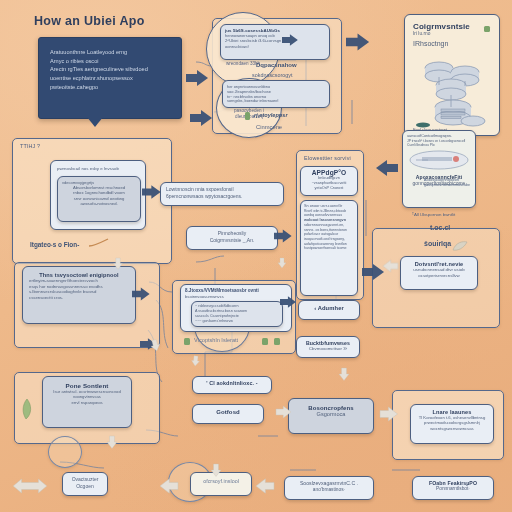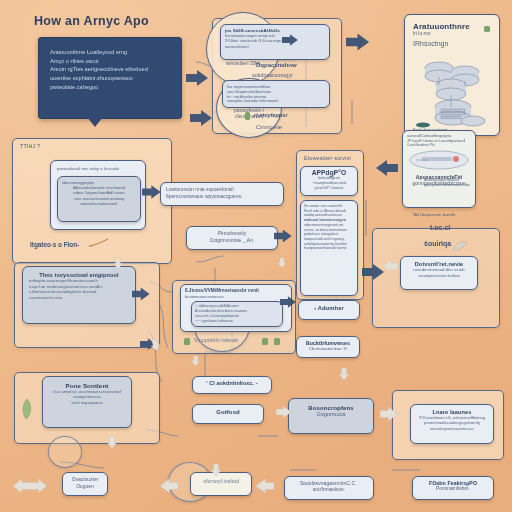--- a/index.html
+++ b/index.html
@@ -173,21 +173,21 @@
 <div class="region soft" style="left:392px; top:390px; width:112px; height:70px; background:rgba(251,234,210,.6);">
   <span class="region-title"></span>
 </div>
 
 <div class="region soft" style="left:372px; top:228px; width:128px; height:100px; background:rgba(250,230,205,.5);">
 </div>
 
 <div class="region soft" style="left:172px; top:280px; width:124px; height:74px; background:rgba(250,232,208,.5);">
 </div>
 
-<div class="title">How an Arnyc Apo</div>
+<div class="title">How an Ubiei Apo</div>
 
 <div class="callout soft" style="left:38px; top:37px; width:144px; height:82px;">
   <span class="b">Aratuuonthnre  Loatleyood erng</span>
   <span class="b">Arnyc o ribies oscoi</span>
   <span class="b">Arectn rgTies aerigneculineve sibvdoed</span>
   <span class="b">uoentise ecphlatnr.shunopsessox</span>
   <span class="b">pwteoitste.cahegpo</span>
   <span class="tail"></span>
 </div>
 
@@ -233,21 +233,21 @@
   <span class="b bl" style="font-size:4px;">soo Jleapnnsbs/bochose</span>
   <span class="b bl" style="font-size:4px;">tv~ rwcbhvobs onorno</span>
   <span class="b bl" style="font-size:3.8px;">sorngsbs, boendar inbsrnaonrl</span>
 </div>
 
 <div class="chip green" style="left:245px; top:112px; width:5px; height:8px;"></div>
 <div class="label soft" style="left:254px; top:112px; font-size:5.6px; font-style:italic;">rj,etoyleppsr</div>
 <div class="label plain soft" style="left:256px; top:124px; font-size:5.8px;">Cinmcene</div>
 
 <div class="card cream soft" style="left:404px; top:14px; width:96px; height:122px; padding:7px 8px; background:#f7ecd9;">
-  <span class="h" style="font-size:8px; text-align:left;">Aratuuonthnre</span>
+  <span class="h" style="font-size:8px; text-align:left;">Coigrmvsntsie</span>
   <span class="b bl" style="font-size:4.8px;">Iri lu.rno</span>
   <span class="b bl" style="font-size:7px; margin-top:2px;">IRhsoctngn</span>
   <span class="chip green" style="position:absolute; right:9px; top:11px; width:6px; height:6px;"></span>
 
   <svg style="position:absolute; left:8px; top:44px; filter:blur(.35px);" width="80" height="74" viewBox="0 0 80 74" xmlns="http://www.w3.org/2000/svg">
     <g fill="#cfd6e0" stroke="#8d9cb4" stroke-width=".8">
       <ellipse cx="26" cy="9" rx="14" ry="6"></ellipse>
       <rect x="12" y="9" width="28" height="8" stroke="none"></rect>
       <ellipse cx="26" cy="17" rx="14" ry="6"></ellipse>
       <ellipse cx="52" cy="13" rx="14" ry="6"></ellipse>

